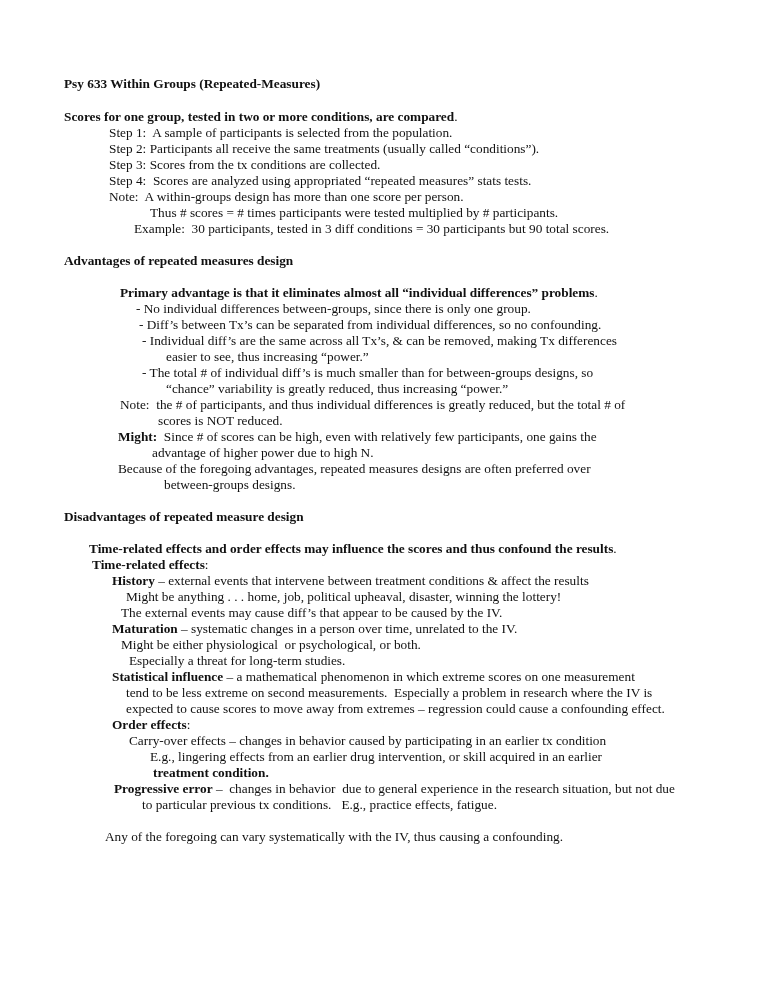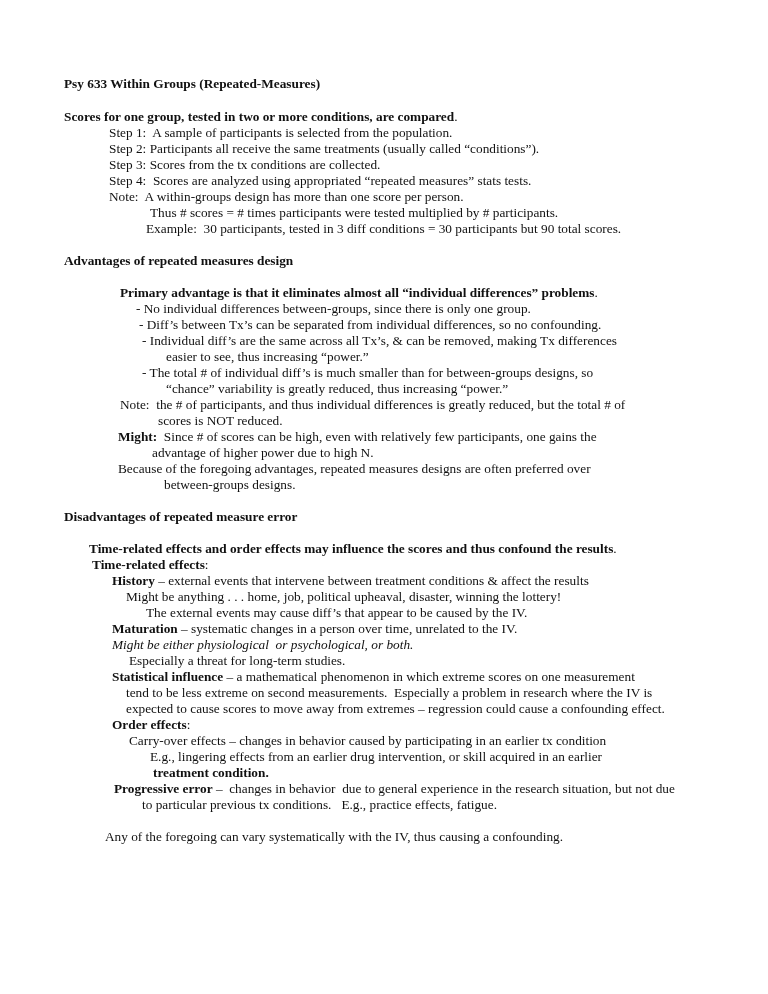--- a/index.html
+++ b/index.html
@@ -14,45 +14,45 @@
 <div>
   <div class="ln" style="left:64px;top:76px;"><b>Psy 633 Within Groups (Repeated-Measures)</b></div>
 
   <div class="ln" style="left:64px;top:109px;"><b>Scores for one group, tested in two or more conditions, are compared</b><span>.</span></div>
   <div class="ln" style="left:109px;top:125px;">Step 1:  A sample of participants is selected from the population.</div>
   <div class="ln" style="left:109px;top:141px;">Step 2: Participants all receive the same treatments (usually called “conditions”).</div>
   <div class="ln" style="left:109px;top:157px;">Step 3: Scores from the tx conditions are collected.</div>
   <div class="ln" style="left:109px;top:173px;">Step 4:  Scores are analyzed using appropriated “repeated measures” stats tests.</div>
   <div class="ln" style="left:109px;top:189px;">Note:  A within-groups design has more than one score per person.</div>
   <div class="ln" style="left:150px;top:205px;">Thus # scores = # times participants were tested multiplied by # participants.</div>
-  <div class="ln" style="left:146px;top:221px;text-align:center;">Example:  30 participants, tested in 3 diff conditions = 30 participants but 90 total scores.</div>
+  <div class="ln" style="left:134px;top:221px;text-align:center;">Example:  30 participants, tested in 3 diff conditions = 30 participants but 90 total scores.</div>
 
   <div class="ln" style="left:64px;top:253px;"><b>Advantages of repeated measures design</b></div>
   <div class="ln" style="left:120px;top:285px;"><b>Primary advantage is that it eliminates almost all “individual differences” problems</b><span>.</span></div>
   <div class="ln" style="left:136px;top:301px;">- No individual differences between-groups, since there is only one group.</div>
   <div class="ln" style="left:139px;top:317px;">- Diff’s between Tx’s can be separated from individual differences, so no confounding.</div>
   <div class="ln" style="left:142px;top:333px;">- Individual diff’s are the same across all Tx’s, &amp; can be removed, making Tx differences</div>
   <div class="ln" style="left:166px;top:349px;">easier to see, thus increasing “power.”</div>
   <div class="ln" style="left:142px;top:365px;">- The total # of individual diff’s is much smaller than for between-groups designs, so</div>
   <div class="ln" style="left:166px;top:381px;">“chance” variability is greatly reduced, thus increasing “power.”</div>
   <div class="ln" style="left:120px;top:397px;">Note:  the # of participants, and thus individual differences is greatly reduced, but the total # of</div>
   <div class="ln" style="left:152px;top:413px;margin-left:6px;">scores is NOT reduced.</div>
   <div class="ln" style="left:118px;top:429px;"><b>Might:</b><span>  Since # of scores can be high, even with relatively few participants, one gains the</span></div>
   <div class="ln" style="left:152px;top:445px;">advantage of higher power due to high N.</div>
   <div class="ln" style="left:118px;top:461px;">Because of the foregoing advantages, repeated measures designs are often preferred over</div>
   <div class="ln" style="left:164px;top:477px;">between-groups designs.</div>
 
-  <div class="ln" style="left:64px;top:509px;"><b>Disadvantages of repeated measure error</b></div>
+  <div class="ln" style="left:64px;top:509px;"><b>Disadvantages of repeated measure design</b></div>
   <div class="ln" style="left:89px;top:541px;"><b>Time-related effects and order effects may influence the scores and thus confound the results</b><span>.</span></div>
   <div class="ln" style="left:92px;top:557px;text-align:right;"><b>Time-related effects</b><span>:</span></div>
   <div class="ln" style="left:112px;top:573px;"><b>History</b><span> – external events that intervene between treatment conditions &amp; affect the results</span></div>
   <div class="ln" style="left:126px;top:589px;">Might be anything . . . home, job, political upheaval, disaster, winning the lottery!</div>
-  <div class="ln" style="left:146px;top:605px;">The external events may cause diff’s that appear to be caused by the IV.</div>
+  <div class="ln" style="left:121px;top:605px;">The external events may cause diff’s that appear to be caused by the IV.</div>
   <div class="ln" style="left:112px;top:621px;"><b>Maturation</b><span> – systematic changes in a person over time, unrelated to the IV.</span></div>
-  <div class="ln" style="left:112px;top:637px;font-style:italic;">Might be either physiological  or psychological, or both.</div>
+  <div class="ln" style="left:121px;top:637px;">Might be either physiological  or psychological, or both.</div>
   <div class="ln" style="left:129px;top:653px;">Especially a threat for long-term studies.</div>
   <div class="ln" style="left:112px;top:669px;"><b>Statistical influence</b><span> – a mathematical phenomenon in which extreme scores on one measurement</span></div>
   <div class="ln" style="left:126px;top:685px;">tend to be less extreme on second measurements.  Especially a problem in research where the IV is</div>
   <div class="ln" style="left:126px;top:701px;">expected to cause scores to move away from extremes – regression could cause a confounding effect.</div>
   <div class="ln" style="left:112px;top:717px;"><b>Order effects</b><span>:</span></div>
   <div class="ln" style="left:129px;top:733px;">Carry-over effects – changes in behavior caused by participating in an earlier tx condition</div>
   <div class="ln" style="left:150px;top:749px;">E.g., lingering effects from an earlier drug intervention, or skill acquired in an earlier</div>
   <div class="ln" style="left:153px;top:765px;font-weight:bold;">treatment condition.</div>
   <div class="ln" style="left:114px;top:781px;"><b>Progressive error</b><span> –  changes in behavior  due to general experience in the research situation, but not due</span></div>
   <div class="ln" style="left:142px;top:797px;">to particular previous tx conditions.   E.g., practice effects, fatigue.</div>

